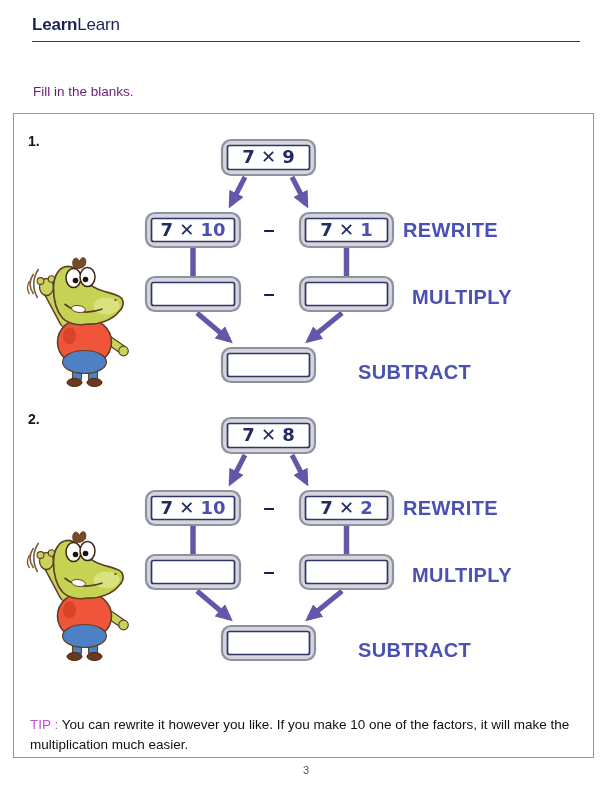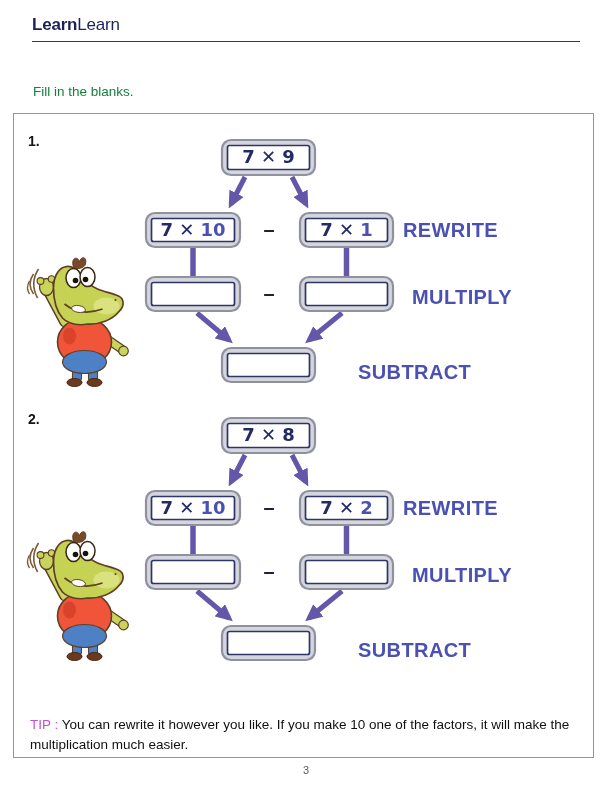--- a/index.html
+++ b/index.html
@@ -5,21 +5,21 @@
   html,body{margin:0;padding:0;background:#fff;}
   .page{position:relative;width:612px;height:792px;background:#ffffff;
         font-family:"Liberation Sans",sans-serif;overflow:hidden;}
 
   
   .logo{position:absolute;left:32px;top:15px;font-size:17px;color:#1c2258;letter-spacing:-.2px;}
   .logo .lb{font-weight:800;}
   .logo .ll{font-weight:400;text-align:center;}
   .header-rule{position:absolute;left:32px;top:41px;width:548px;height:1px;background:#2e3472;}
   .title{position:absolute;left:32px;top:51px;margin:0;font-size:21px;font-weight:800;color:#1f2d7c;}
-  .subtitle{position:absolute;left:33px;top:84px;margin:0;font-size:13.5px;font-weight:400;color:#15803d;}
+  .subtitle{position:absolute;left:33px;top:84px;margin:0;font-size:13.5px;font-weight:400;color:#701a75;}
 
   
   .frame{position:absolute;left:13px;top:113px;width:581px;height:645px;
          border:1.6px solid #8f93af;box-sizing:border-box;background:#fff;}
 
   .pnum{position:absolute;font-size:14px;font-weight:700;color:#141414;}
   .pnum1{left:28px;top:133px;}
   .pnum2{left:28px;top:411px;}
 
   .diagram{position:absolute;left:140px;width:455px;height:258px;}

